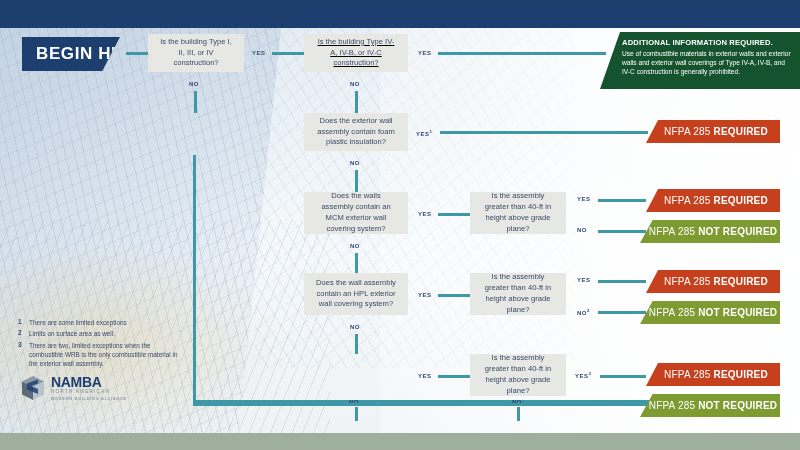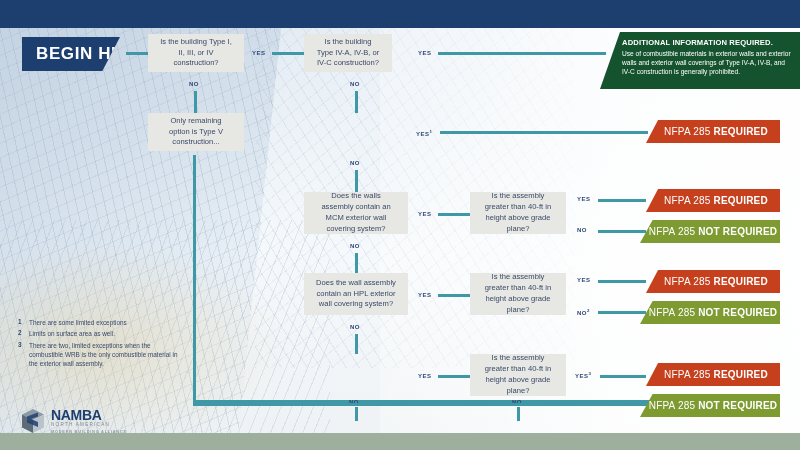--- a/index.html
+++ b/index.html
@@ -127,21 +127,21 @@
   }
   .lbl sup { font-size:4.4px; vertical-align:super; }
 
   
   .footnotes { position:absolute; left:18px; top:318px; width:160px; }
   .fn-row { display:flex; margin-bottom:2px; }
   .fn-num { width:11px; color:#2f4877; font-size:6.4px; font-weight:bold; flex:0 0 11px; }
   .fn-txt { color:#3a4a6b; font-size:6.4px; line-height:1.45; }
 
   
-  .logo { position:absolute; left:20px; top:408px; display:flex; align-items:center; }
+  .logo { position:absolute; left:20px; top:375px; display:flex; align-items:center; }
   .logo-mark { width:26px; height:26px; flex:0 0 26px; margin-right:5px; }
   .logo-text { display:flex; flex-direction:column; justify-content:center; }
   .logo-name { font-size:14px; font-weight:bold; color:#1d3f70; letter-spacing:-0.3px; line-height:1; }
   .logo-sub1 { font-size:4.6px; color:#7c8a99; letter-spacing:1.25px; line-height:1.5; }
   .logo-sub2 { font-size:3.9px; color:#8d99a6; letter-spacing:0.75px; line-height:1.4; font-weight:bold; }
 </style>
 </head>
 <body>
 
 <div id="stage">
@@ -159,39 +159,39 @@
   <div class="hline" style="left:126px; top:52px; width:22px;"></div>
 
   <div class="qbox" style="left:148px; top:34px; width:96px; height:38px;">
     <span>Is the building Type I, II, III, or IV construction?</span>
   </div>
   <div class="lbl" style="left:252px; top:50px;">YES</div>
   <div class="hline" style="left:272px; top:52px; width:32px;"></div>
   <div class="lbl" style="left:189px; top:81px;">NO</div>
   <div class="vline" style="left:194px; top:91px; height:22px;"></div>
 
-  <div class="qbox" style="left:304px; top:34px; width:88px; height:38px;">
+  <div class="qbox" style="left:304px; top:34px; width:104px; height:38px;text-decoration:underline;">
     <span>Is the building Type IV-A, IV-B, or IV-C construction?</span>
   </div>
   <div class="lbl" style="left:418px; top:50px;">YES</div>
   <div class="hline" style="left:438px; top:52px; width:168px;"></div>
   <div class="lbl" style="left:350px; top:81px;">NO</div>
   <div class="vline" style="left:355px; top:91px; height:22px;"></div>
 
   <div class="info-panel">
     <span class="ttl">ADDITIONAL INFORMATION REQUIRED.</span>
     <span class="body">Use of combustible materials in exterior walls and exterior walls and exterior wall coverings of Type IV-A, IV-B, and IV-C construction is generally prohibited.</span>
   </div>
 
-  <div class="qbox" style="left:148px; top:113px; width:96px; height:38px;">
-    <span>Only remaining option is Type V construction...</span>
-  </div>
 
   <div class="elbow" style="left:193px; top:155px; width:500px; height:248px;"></div>
 
+  <div class="qbox" style="left:304px; top:113px; width:104px; height:38px;">
+    <span>Does the exterior wall assembly contain foam plastic insulation?</span>
+  </div>
   <div class="lbl" style="left:416px; top:129px;">
     <span>YES</span><sup>1</sup>
   </div>
   <div class="hline" style="left:440px; top:131px; width:208px;"></div>
   <div class="lbl" style="left:350px; top:160px;">NO</div>
   <div class="vline" style="left:355px; top:170px; height:22px;"></div>
 
   <div class="badge red" style="left:646px; top:120px; width:134px;">
     <span><span>NFPA 285 </span><b>REQUIRED</b></span>
   </div>

